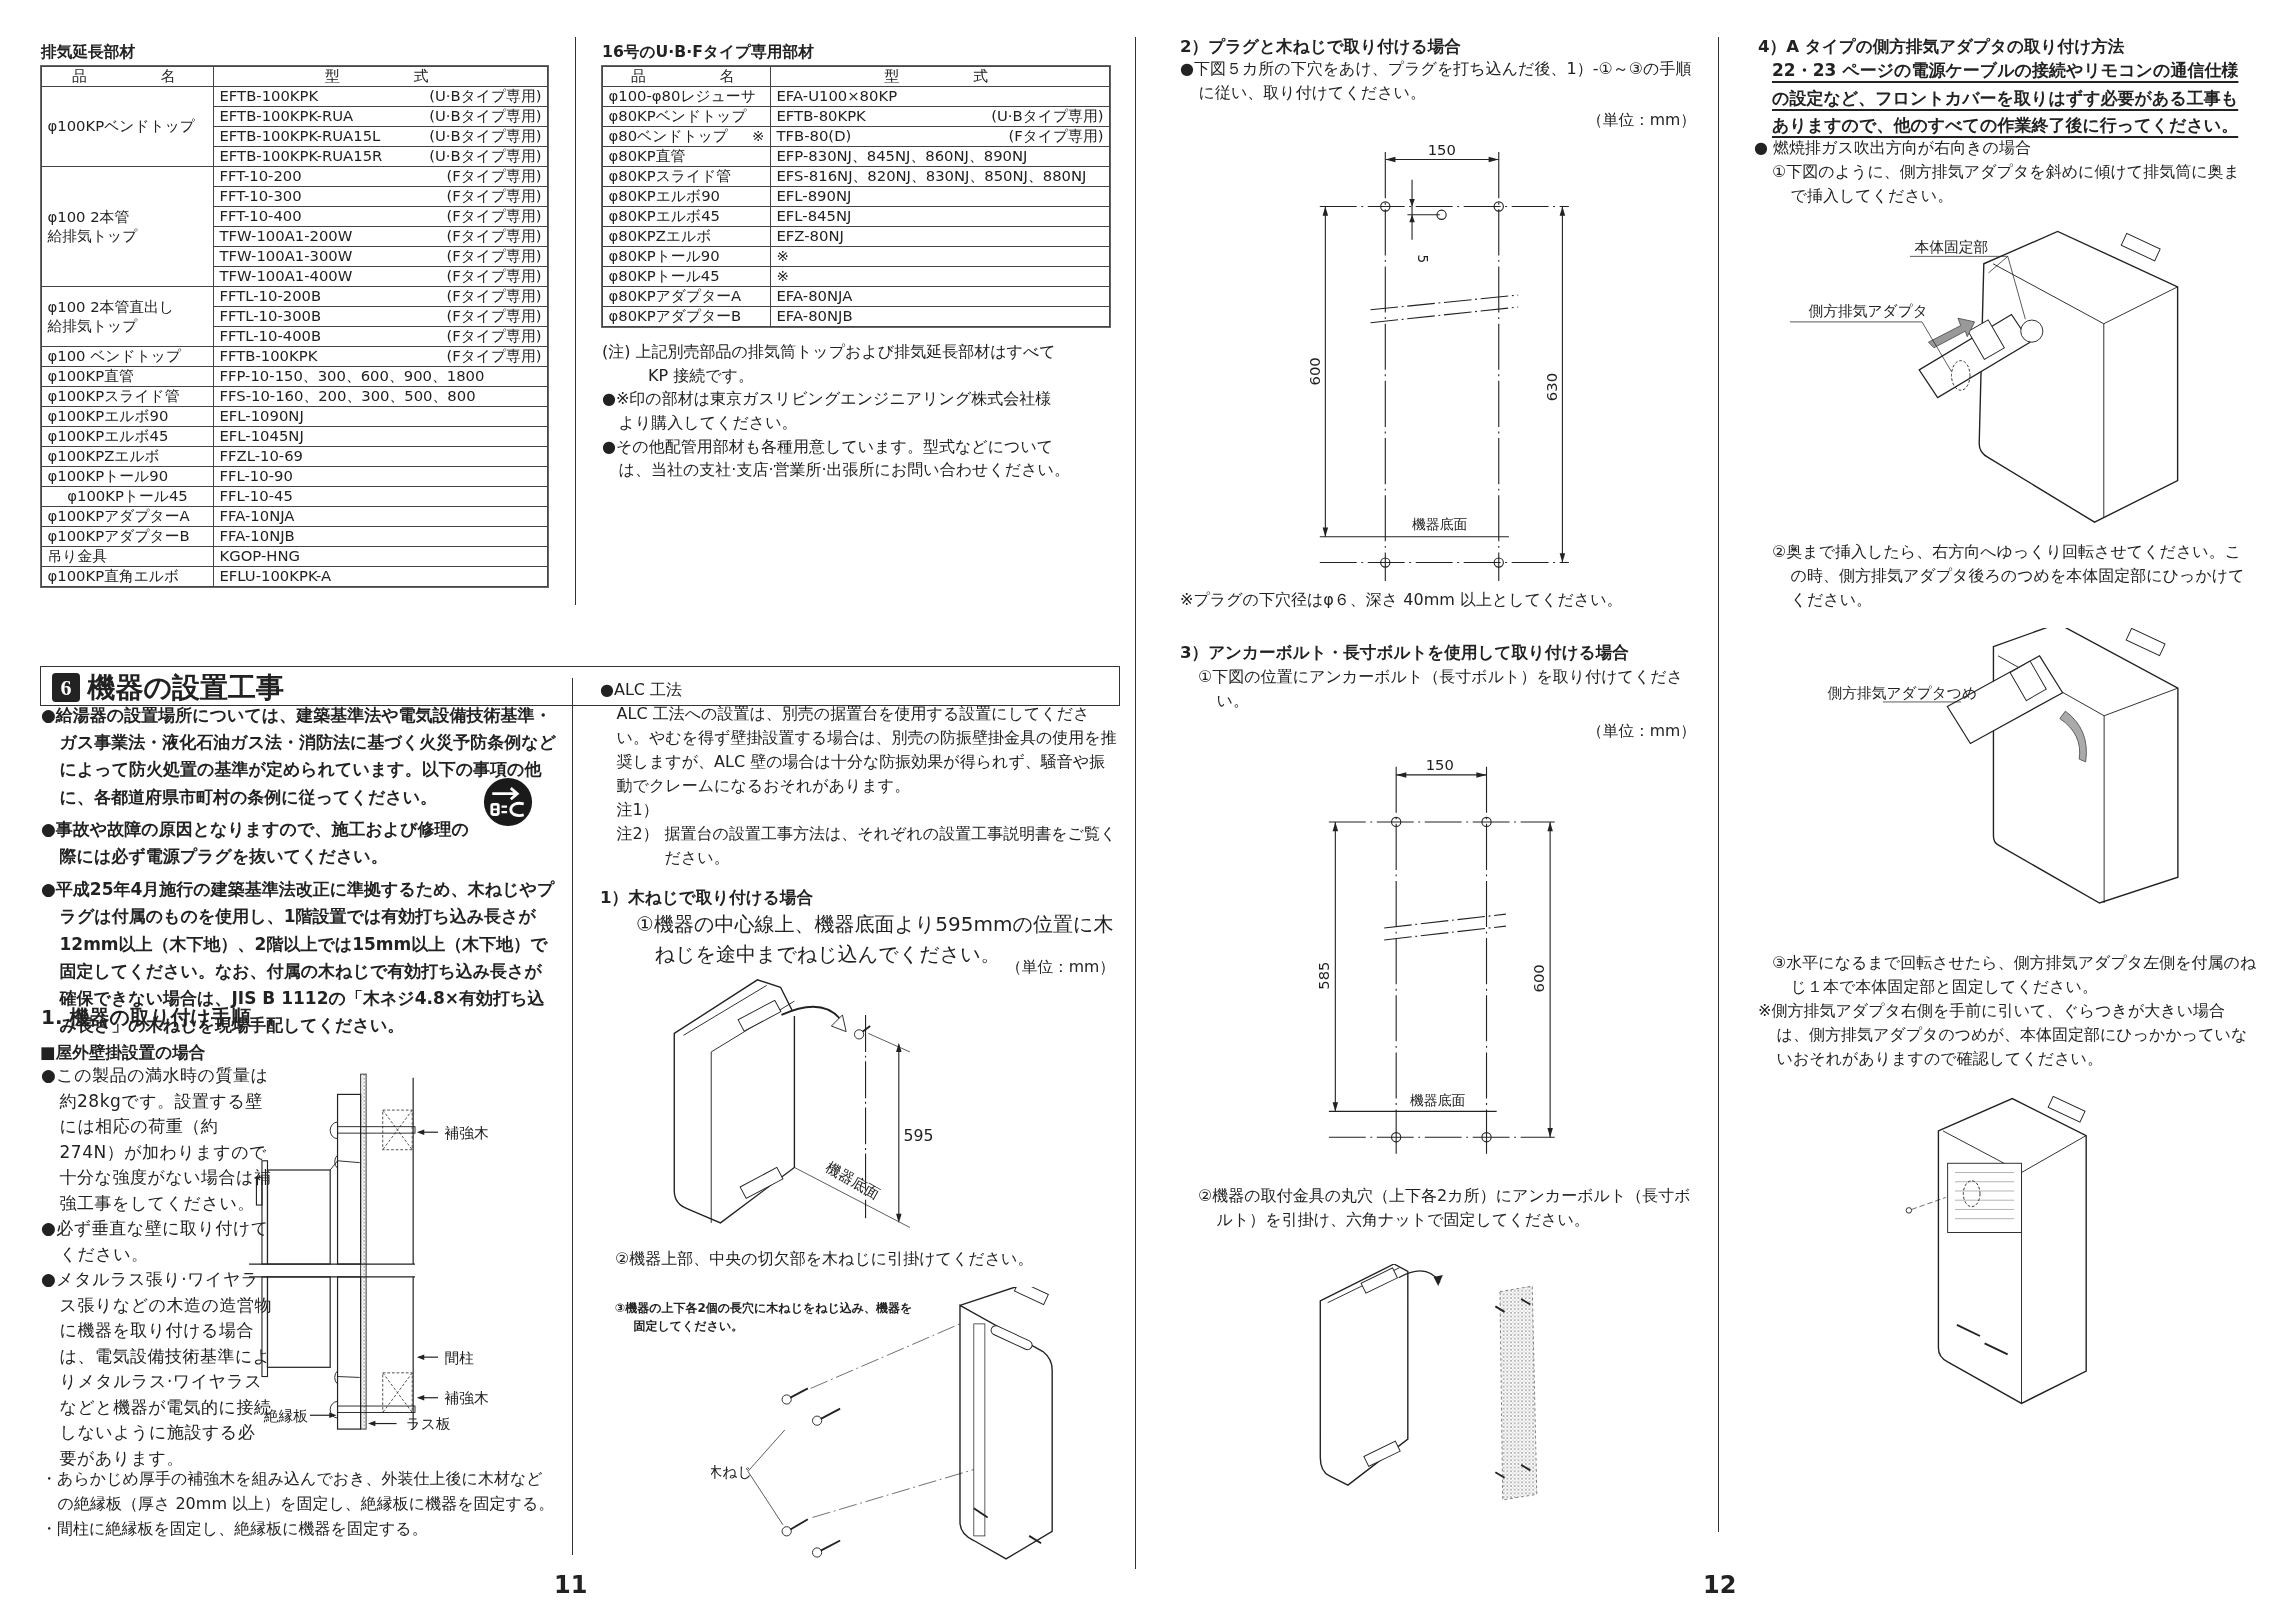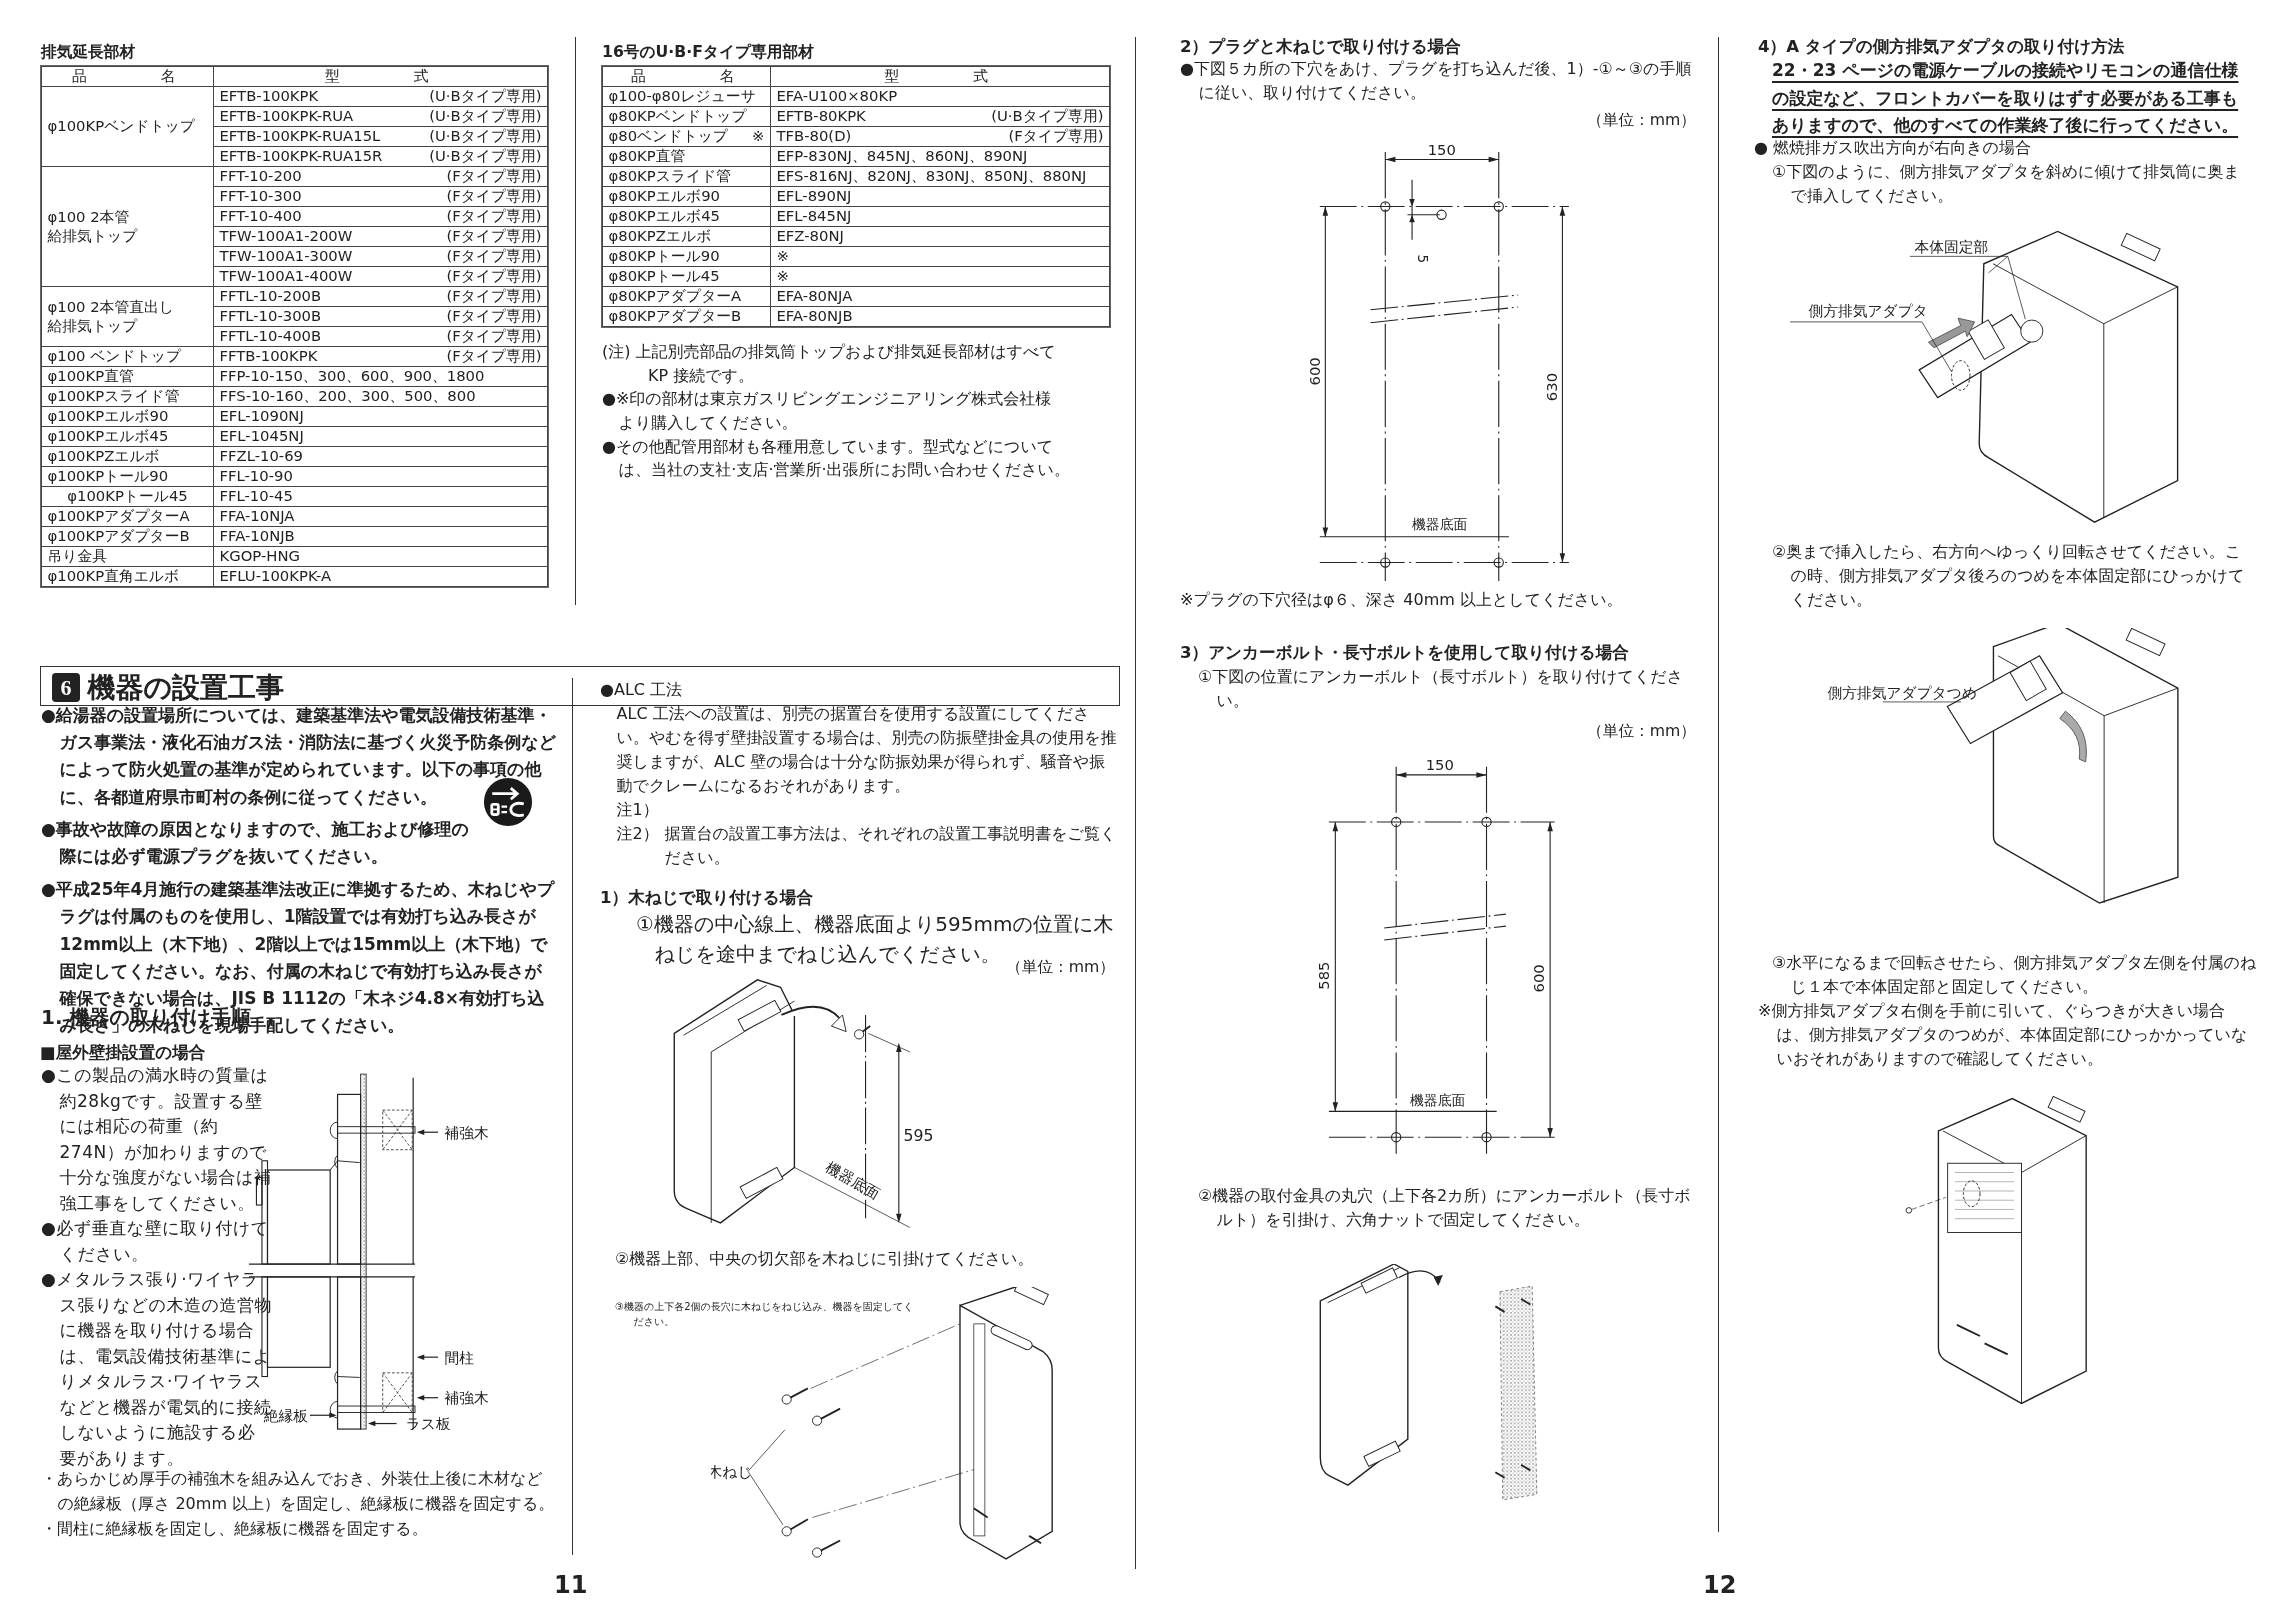--- a/index.html
+++ b/index.html
@@ -377,21 +377,21 @@
     <polygon points="253,70 250,80 256,80" fill="#222"></polygon>
     <polygon points="253,265 250,255 256,255" fill="#222"></polygon>
     <line x1="220" y1="60" x2="265" y2="80" stroke="#222" stroke-width="0.8"></line>
     <line x1="140" y1="205" x2="265" y2="270" stroke="#222" stroke-width="0.8"></line>
     <text x="258" y="176" font-size="17" fill="#222">595</text>
     <text x="170" y="218" font-size="16" fill="#222" transform="rotate(30 190 218)">機器底面</text>
   </svg>
 </div>
 
 <div class="abs" style="left:615px; top:1248px; width:503px; font-size:16px;">②機器上部、中央の切欠部を木ねじに引掛けてください。</div>
-<div class="abs" style="left:615px; top:1299px; width:305px; font-size:10px; line-height:1.5; padding-left:18.5px; text-indent:-18.5px;">③機器の上下各2個の長穴に木ねじをねじ込み、機器を固定してください。</div>
+<div class="abs" style="left:615px; top:1299px; width:305px; font-size:12px; line-height:1.5; padding-left:18.5px; text-indent:-18.5px;font-weight:bold;">③機器の上下各2個の長穴に木ねじをねじ込み、機器を固定してください。</div>
 
 <div class="abs" style="left:711px; top:1287px; width:415px; height:295px;">
   <svg width="415" height="295" viewBox="0 0 450 320" style="font-size:17px">
     <path d="M270 20 L360 70 Q370 78 370 90 L370 265 L320 295 L285 275 Q270 268 270 255 Z" fill="#fff" stroke="#222" stroke-width="1.5"></path>
     <path d="M270 20 L330 0 L360 12" fill="none" stroke="#222" stroke-width="1.5"></path>
     <rect x="285" y="40" width="12" height="230" fill="none" stroke="#222" stroke-width="0.8"></rect>
     <rect x="302" y="50" width="48" height="10" rx="5" transform="rotate(25 326 55)" fill="#fff" stroke="#222"></rect>
     <line x1="285" y1="240" x2="300" y2="250" stroke="#222" stroke-width="2"></line>
     <line x1="345" y1="270" x2="358" y2="278" stroke="#222" stroke-width="2"></line>
     <rect x="330" y="0" width="35" height="12" transform="rotate(25 347 6)" fill="#fff" stroke="#222"></rect>

